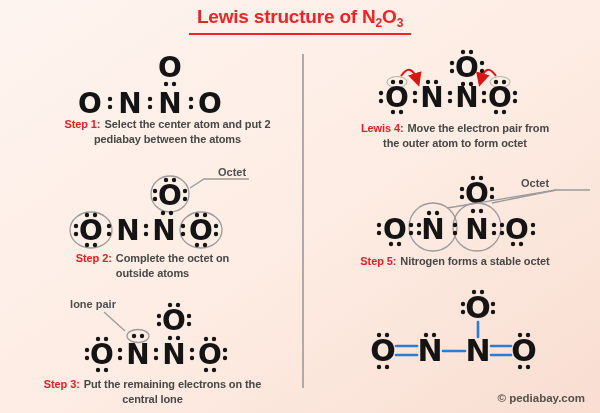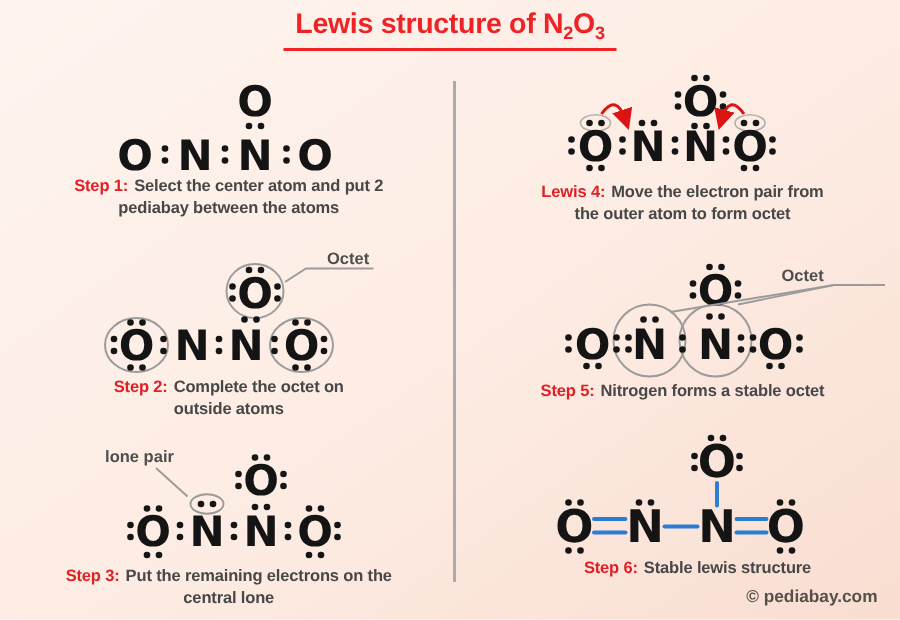--- a/index.html
+++ b/index.html
@@ -269,21 +269,21 @@
       <line class="bbond" x1="491" y1="355" x2="511" y2="355"></line>
       <line class="bbond" x1="478" y1="322" x2="478" y2="337"></line>
       <text class="atom-lg" x="478" y="318">O</text>
       <text class="atom-lg" x="383" y="361">O</text>
       <text class="atom-lg" x="430" y="361">N</text>
       <text class="atom-lg" x="478" y="361">N</text>
       <text class="atom-lg" x="524" y="361">O</text>
     </g>
   </svg>
 
-  <div class="caption" style="left:30px;top:117px;width:245px;">
+  <div class="caption" style="left:45px;top:117px;width:245px;">
     <div class="cap-line"><span class="step-label">Step 1:</span><span>Select the center atom and put 2</span></div>
     <div class="cap-line">pediabay between the atoms</div>
   </div>
 
   <div class="caption" style="left:30px;top:251px;width:245px;text-align:center;">
     <div class="cap-line"><span class="step-label">Step 2:</span><span>Complete the octet on</span></div>
     <div class="cap-line">outside atoms</div>
   </div>
 
   <div class="caption" style="left:30px;top:377px;width:245px;">
@@ -293,19 +293,16 @@
 
   <div class="caption" style="left:335px;top:121px;width:240px;">
     <div class="cap-line"><span class="step-label">Lewis 4:</span><span>Move the electron pair from</span></div>
     <div class="cap-line">the outer atom to form octet</div>
   </div>
 
   <div class="caption" style="left:335px;top:254px;width:240px;">
     <div class="cap-line"><span class="step-label">Step 5:</span><span>Nitrogen forms a stable octet</span></div>
   </div>
 
-  <div class="caption" style="left:345px;top:372px;width:240px;">
-    <div class="cap-line"><span class="step-label">Step 6:</span><span>Stable lewis structure</span></div>
-  </div>
 
   <div class="footer">© pediabay.com</div>
 
 </div>
 
 </body></html>

